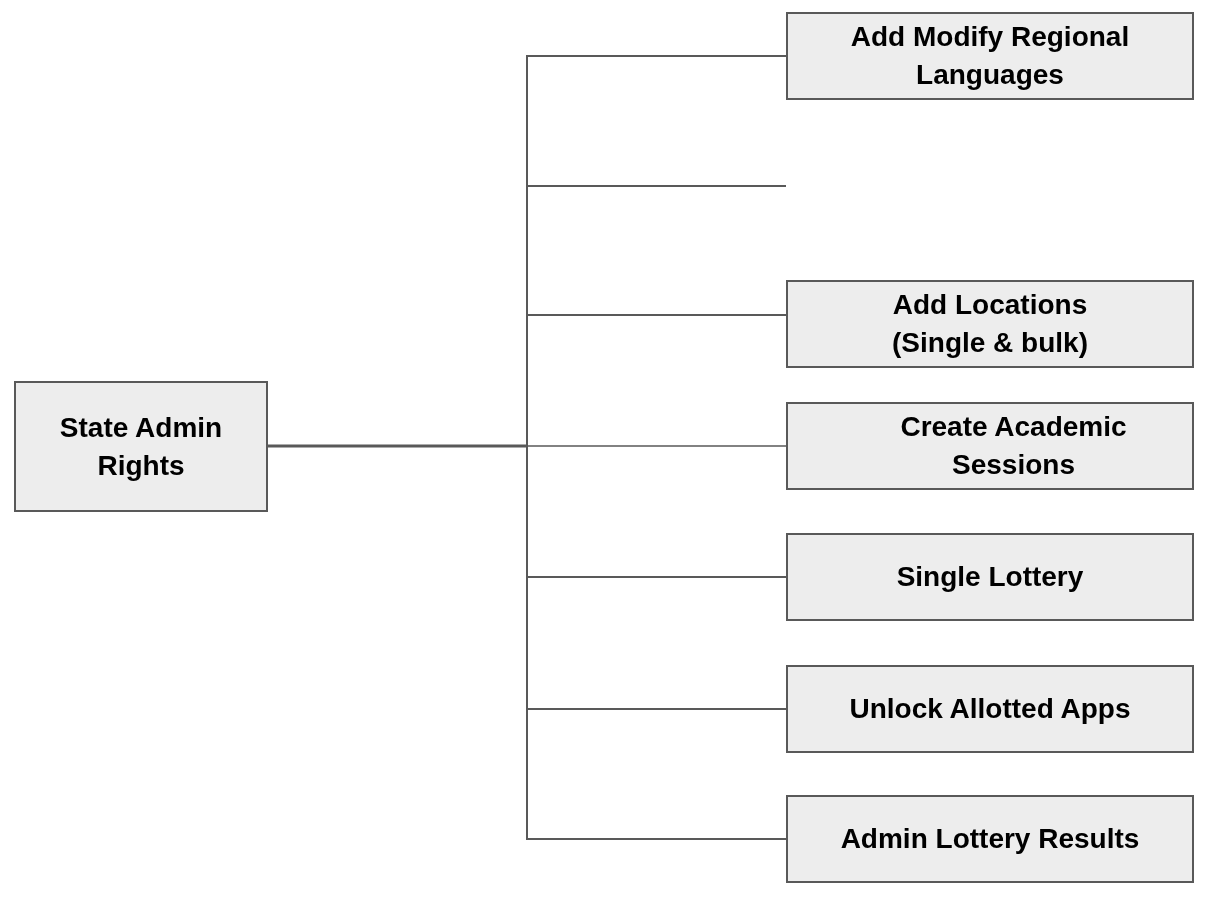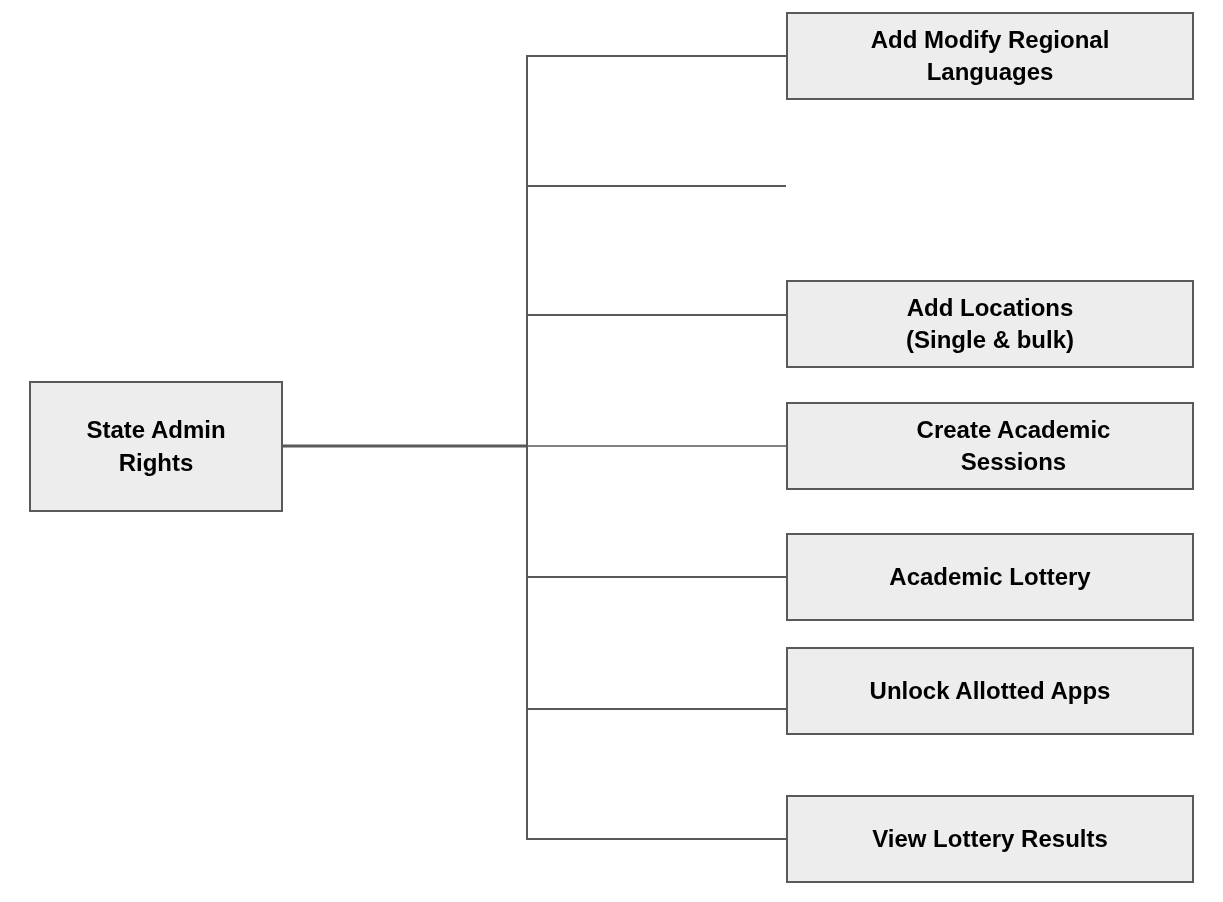--- a/index.html
+++ b/index.html
@@ -30,38 +30,38 @@
     position: absolute;
     z-index: 2;
     background: var(--box-fill);
     border: 2px solid var(--box-border);
     display: flex;
     align-items: center;
     justify-content: center;
     text-align: center;
     color: var(--text);
     font-weight: bold;
-    font-size: 24px;
+    font-size: 28px;
     line-height: 1.35;
     white-space: pre-line;
   }
   .root-node {
     left: 14px; top: 381px;
-    width: 254px; height: 131px; margin-left: 15px;
+    width: 254px; height: 131px;
   }
   .child-node {
     left: 786px;
     width: 408px; height: 88px;
   }
   .child-0 { top: 12px; }
   .child-1 { top: 142px; }
   .child-2 { top: 280px; }
   .child-3 { top: 402px; padding-left: 47px; }
   .child-4 { top: 533px; }
-  .child-5 { top: 647px; }
+  .child-5 { top: 665px; }
   .child-6 { top: 795px; }
 </style>
 </head>
 <body>
 
 <div class="canvas">
 
   <svg class="connectors" viewBox="0 0 1223 902" xmlns="http://www.w3.org/2000/svg">
 
     <line x1="268" y1="446" x2="528" y2="446" stroke-width="3"></line>
@@ -92,24 +92,24 @@
     <span>Add Locations
 (Single &amp; bulk)</span>
   </div>
 
   <div class="node child-node child-3">
     <span>Create Academic
 Sessions</span>
   </div>
 
   <div class="node child-node child-4">
-    <span>Academic Lottery</span>
+    <span>Single Lottery</span>
   </div>
 
   <div class="node child-node child-5">
     <span>Unlock Allotted Apps</span>
   </div>
 
   <div class="node child-node child-6">
-    <span>View Lottery Results</span>
+    <span>Admin Lottery Results</span>
   </div>
 
 </div>
 
 </body></html>

